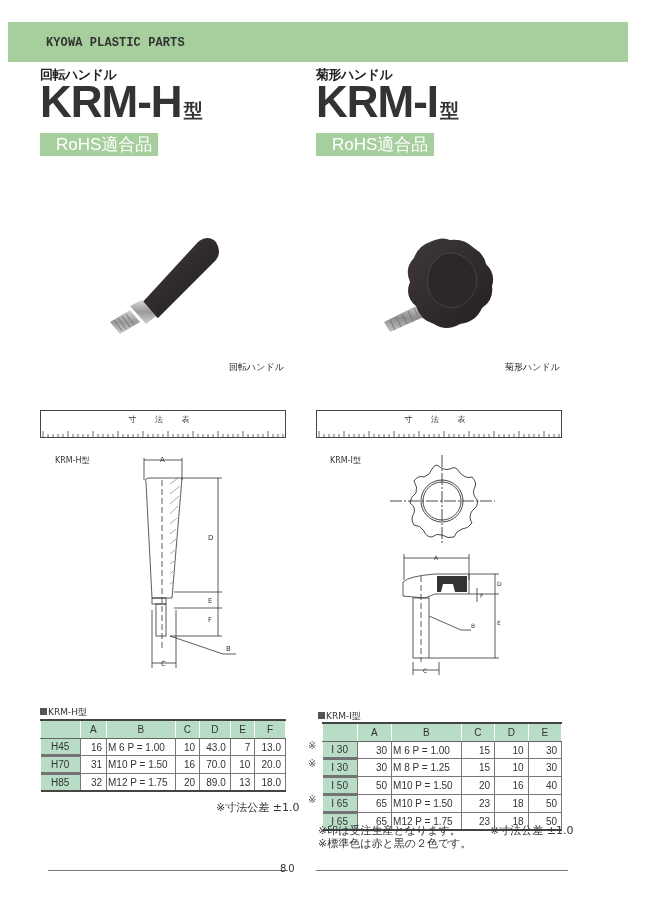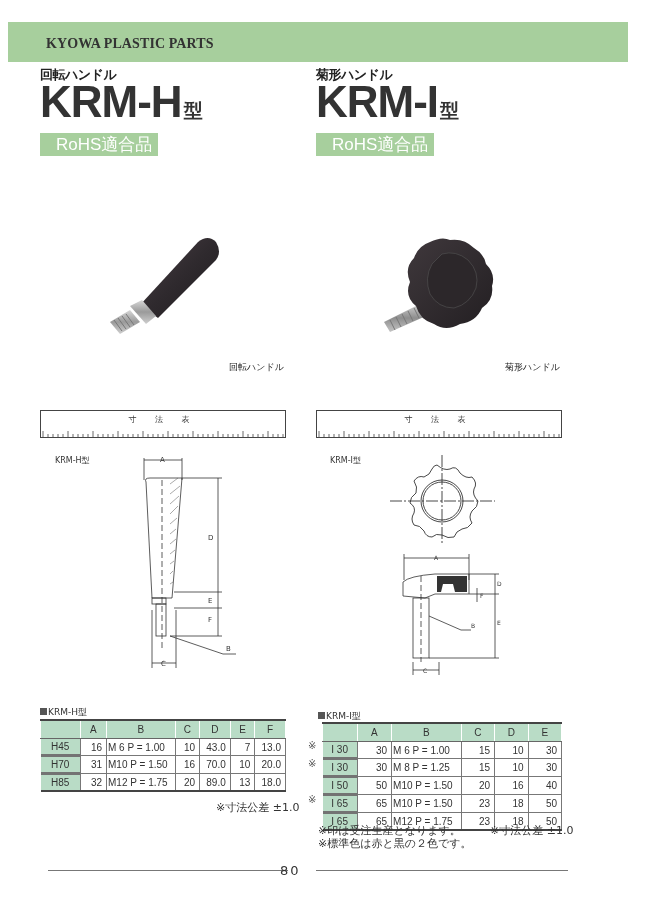--- a/index.html
+++ b/index.html
@@ -1,18 +1,18 @@
 <!DOCTYPE html>
 <html><head>
 <meta charset="utf-8">
 <style>
   html,body{margin:0;padding:0;background:#ffffff;}
   body{width:650px;height:919px;position:relative;overflow:hidden;font-family:"DejaVu Sans","Liberation Sans",sans-serif;color:#222;}
   .banner{position:absolute;left:8px;top:22px;width:620px;height:40px;background:#a7cf9d;}
-  .banner-text{position:absolute;left:38px;top:14px;font-family:Liberation Serif, serif;font-size:14px;font-weight:bold;color:#333;letter-spacing:0.1px;}
+  .banner-text{position:absolute;left:38px;top:14px;font-family:Liberation Mono, monospace;font-size:12px;font-weight:bold;color:#333;letter-spacing:0.1px;}
   .col{position:absolute;top:66px;}
   .subtitle{font-size:13px;font-weight:bold;color:#222;letter-spacing:-0.5px;}
   .model{font-family:"Liberation Sans",sans-serif;font-weight:bold;font-size:44px;line-height:40px;color:#333;letter-spacing:-1px;margin-top:-2px;}
   .model .kata{font-size:19px;letter-spacing:0;vertical-align:baseline;margin-left:2px;}
   .rohs{display:inline-block;background:#a7cf9d;color:#fff;font-family:"Liberation Sans",sans-serif;font-size:17px;padding:1px 6px 0 16px;line-height:22px;margin-top:2px;}
   .photo{position:absolute;}
   .caption{position:absolute;font-size:9px;color:#222;}
   .ruler{position:absolute;height:28px;border:1px solid #444;box-sizing:border-box;}
   .ruler-title{position:absolute;left:0;right:0;top:3px;text-align:center;font-size:8px;letter-spacing:8px;color:#333;}
   .ruler svg{position:absolute;left:0;bottom:0;}
@@ -22,21 +22,21 @@
   table.spec{position:absolute;border-collapse:collapse;font-family:"Liberation Sans",sans-serif;font-size:10px;color:#333;}
   table.spec th{background:#b9dcc6;font-weight:normal;height:15px;border-left:1px solid #fff;border-right:1px solid #fff;border-top:2px solid #444;border-bottom:1px solid #666;text-align:center;}
   table.spec td{height:15px;border-left:1px solid #777;border-right:1px solid #777;border-bottom:1px solid #777;text-align:center;padding:0 2px;white-space:nowrap;}
   table.spec td.rowh{background:#b9dcc6;border-left:none;border-bottom:3px solid #737373;}
   table.spec tr:last-child td{border-bottom:2px solid #444;}
   table.spec td.num{text-align:right;padding-right:4px;}
   table.spec td.b{text-align:left;padding-left:1px;}
   .mark{position:absolute;font-size:10px;color:#555;}
   .note{position:absolute;font-size:11px;color:#333;}
   .footer-line{position:absolute;top:870px;height:1px;background:#777;}
-  .page-num{position:absolute;top:863px;left:280px;font-size:13px;color:#333;letter-spacing:2px;}
+  .page-num{position:absolute;top:863px;left:280px;font-size:10px;color:#333;letter-spacing:2px;}
 </style>
 </head>
 <body>
 
 <div class="banner">
   <span class="banner-text">KYOWA PLASTIC PARTS</span>
 </div>
 
 <div class="col" style="left:40px;">
   <div class="subtitle">回転ハンドル</div>

